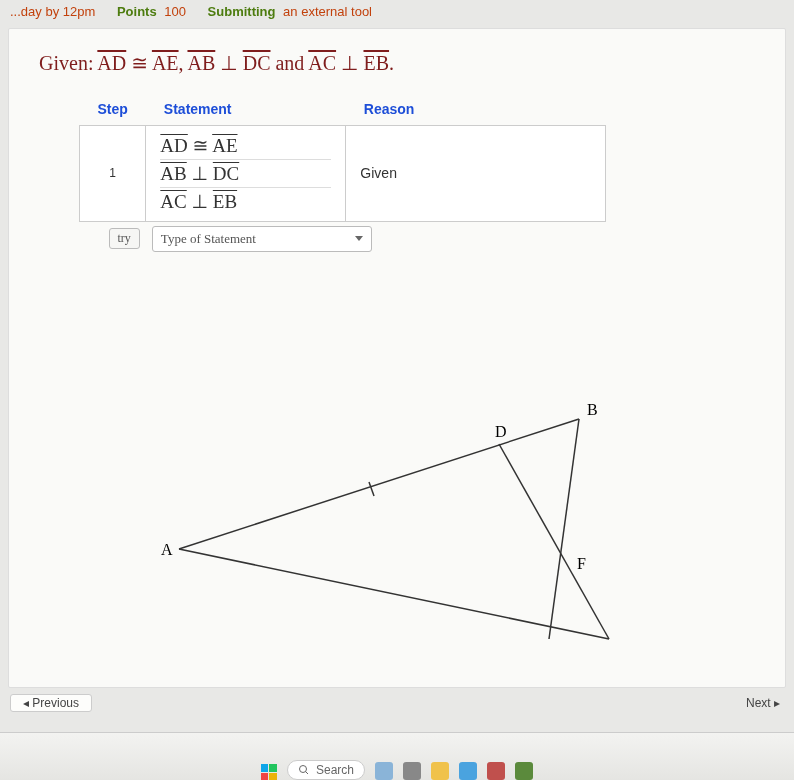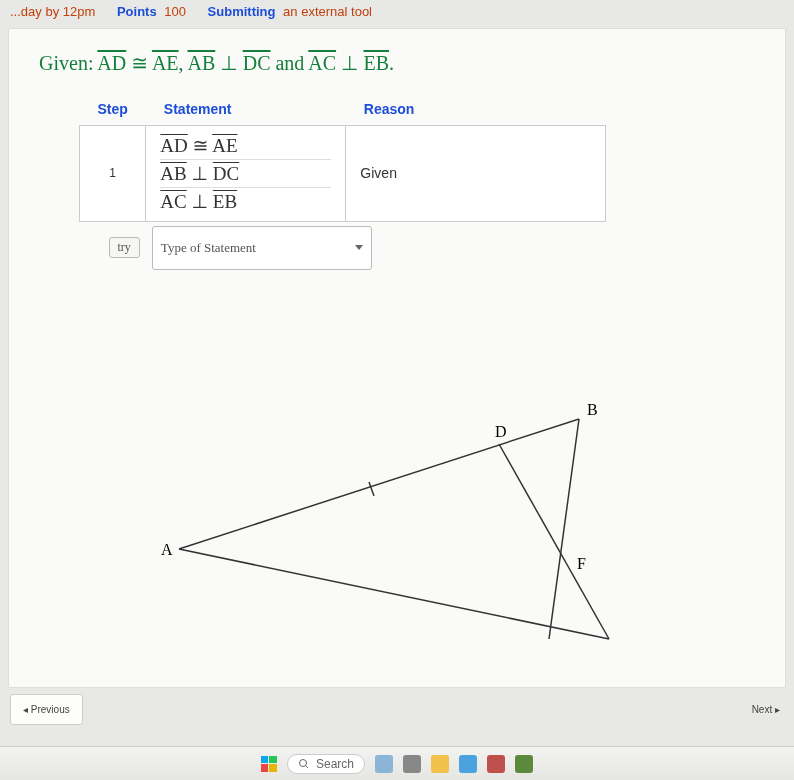--- a/index.html
+++ b/index.html
@@ -10,35 +10,35 @@
     height: 780px;
     overflow: hidden;
     color: #333;
   }
   .topbar {
     padding: 2px 10px 6px 10px;
     font-size: 13px;
     color: #555;
     line-height: 1.5;
   }
-  .topbar .row1 span.label { font-weight: 600; color: #1d4ed8; margin-right: 4px;}
+  .topbar .row1 span.label { font-weight: 600; color: #4d7c0f; margin-right: 4px;}
   .topbar .row1 span.val { color: #c2410c; margin-right: 18px; }
   .main-card {
     background: #fafaf8;
     margin: 0 8px;
     border: 1px solid #ddd;
     border-radius: 2px;
     padding: 22px 30px 10px 30px;
     height: 660px;
     position: relative;
   }
   .given, .prove {
     font-family: Georgia, "Times New Roman", serif;
     font-size: 20px;
-    color: #15803d;
+    color: #7f1d1d;
     margin-bottom: 14px;
   }
   .overline { text-decoration: overline; }
   .proof-table {
     margin: 18px 0 0 40px;
     border-collapse: collapse;
     font-size: 14px;
   }
   .proof-table th {
     text-align: left;
@@ -69,21 +69,21 @@
     border: 1px solid #bbb;
     border-radius: 3px;
     padding: 2px 8px;
     font-size: 12px;
     background: #f6f6f4;
     color: #555;
   }
   .type-select {
     border: 1px solid #bbb;
     border-radius: 3px;
-    padding: 13px 8px;
+    padding: 4px 8px;
     width: 220px;
     font-size: 13px;
     color: #555;
     background: #fff;
     display: flex;
     justify-content: space-between;
     align-items: center;
     gap: 8px;
   }
   .figure {
@@ -92,34 +92,34 @@
     top: 330px;
   }
   .nav-row {
     display: flex;
     justify-content: space-between;
     padding: 6px 10px 0 10px;
   }
   .nav-btn {
     border: 1px solid #ccc;
     background: #fdfdfb;
-    padding: 9px 12px;
-    font-size: 10px;
+    padding: 1px 12px;
+    font-size: 12px;
     color: #444;
     border-radius: 3px;
   }
   .nav-next { border: none; background: transparent; padding-right: 4px;}
   .taskbar {
     position: absolute;
     bottom: 0; left: 0; right: 0;
-    height: 34px;
+    height: 48px;
     background: linear-gradient(#f3f3f1,#e5e5e2);
     border-top: 1px solid #ccc;
     display: flex;
-    align-items: center;
+    align-items: flex-end;
     padding: 0 10px;
     gap: 10px;
   }
   .searchbox {
     display: flex;
     align-items: center;
     background: #fff;
     border: 1px solid #ccc;
     border-radius: 14px;
     padding: 2px 10px;

